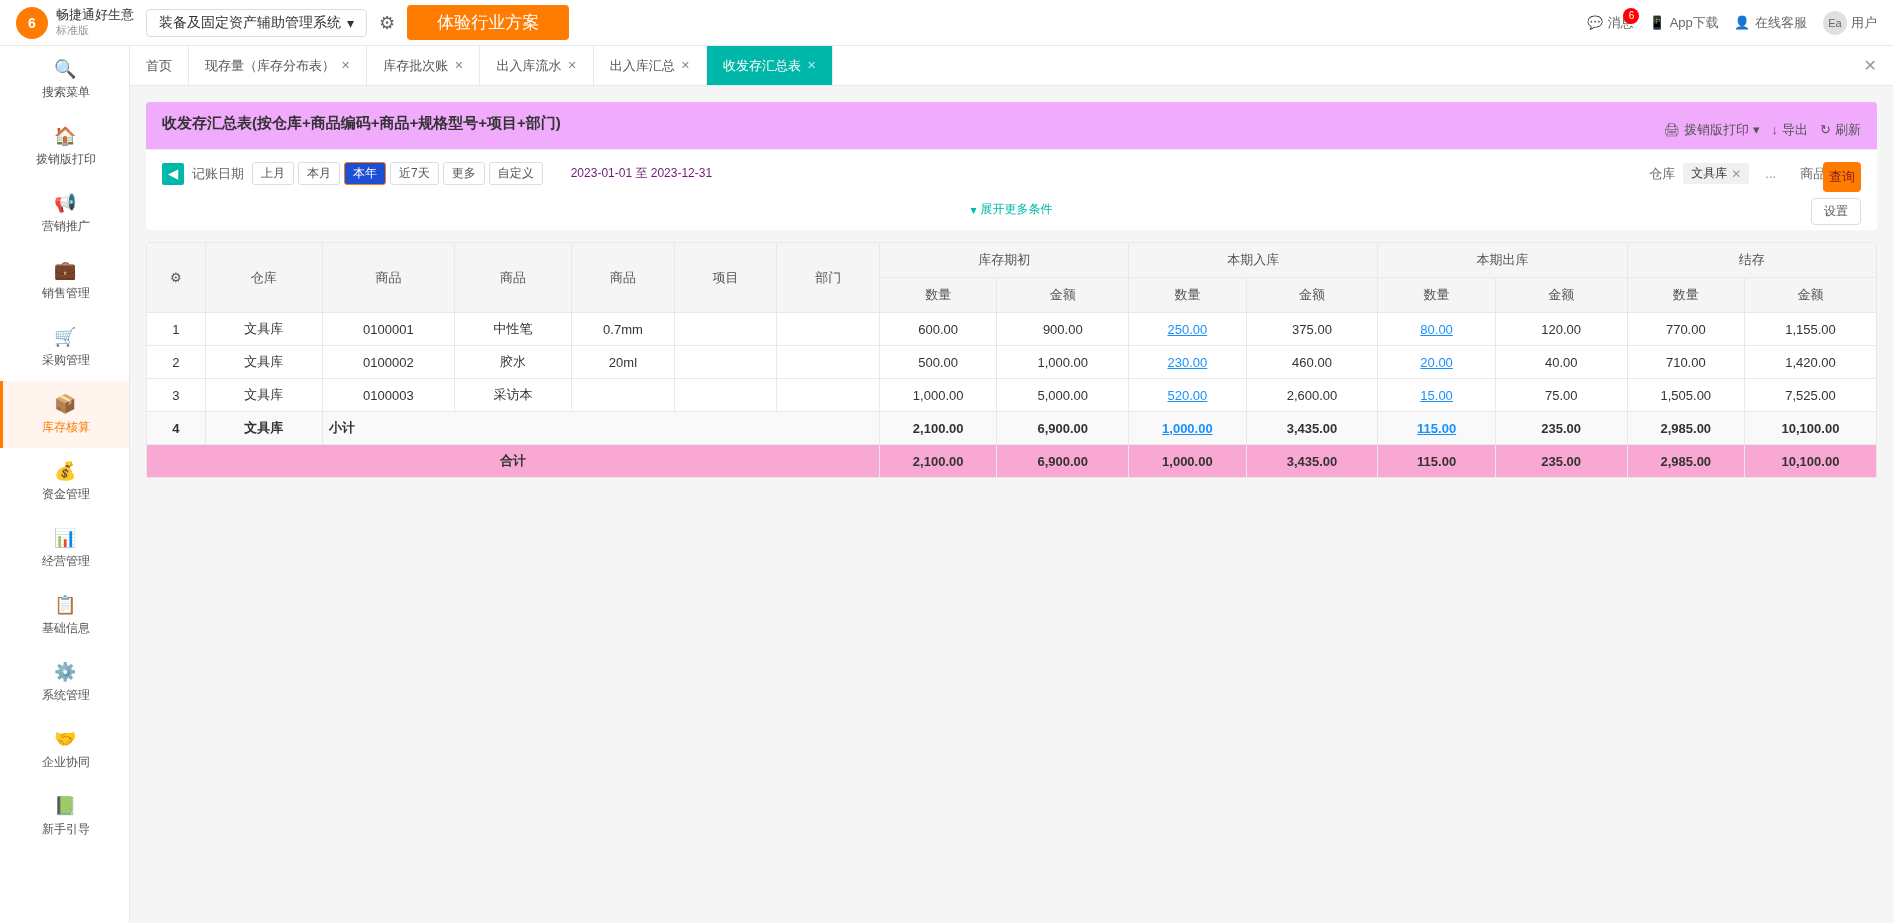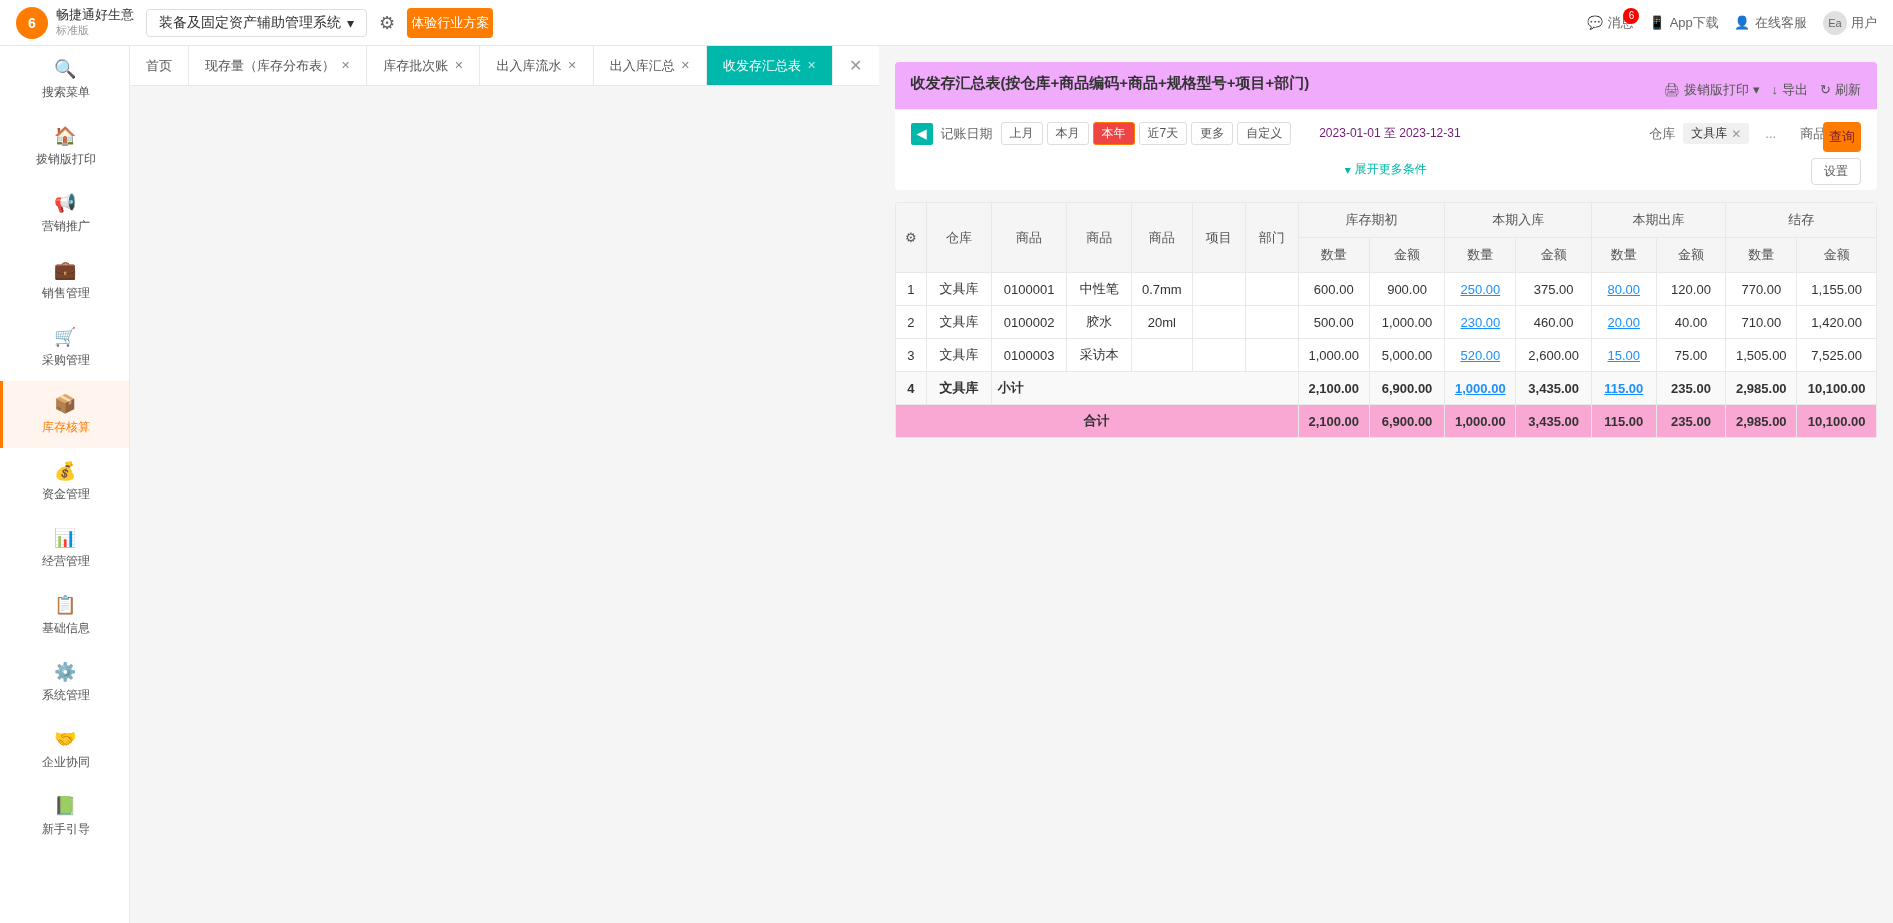--- a/index.html
+++ b/index.html
@@ -7,52 +7,52 @@
 
     
     .app-container { display: flex; flex-direction: column; height: 923px; width: 1893px; }
     .top-bar { display: flex; align-items: center; background: #fff; height: 46px; padding: 0 16px; border-bottom: 1px solid #e8e8e8; justify-content: space-between; }
     .top-bar-left { display: flex; align-items: center; gap: 12px; }
     .logo-area { display: flex; align-items: center; gap: 8px; }
     .logo-icon { width: 32px; height: 32px; background: #ff7c00; border-radius: 50%; display: flex; align-items: center; justify-content: center; color: #fff; font-weight: bold; font-size: 14px; }
     .logo-text { font-size: 13px; color: #333; line-height: 1.2; }
     .logo-sub { font-size: 11px; color: #999; }
     .system-title { font-size: 14px; color: #333; border: 1px solid #ddd; padding: 4px 12px; border-radius: 4px; display: flex; align-items: center; gap: 6px; }
-    .trial-btn { background: #ff7c00; color: #fff; border: none; padding: 6px 4px; border-radius: 4px; cursor: pointer; font-size: 13px; }
+    .trial-btn { background: #ff7c00; color: #fff; border: none; padding: 6px 30px; border-radius: 4px; cursor: pointer; font-size: 17px; }
     .top-bar-right { display: flex; align-items: center; gap: 16px; color: #666; font-size: 13px; }
     .top-right-item { display: flex; align-items: center; gap: 4px; cursor: pointer; position: relative; }
     .badge { background: #f00; color: #fff; border-radius: 50%; width: 16px; height: 16px; font-size: 10px; display: flex; align-items: center; justify-content: center; position: absolute; top: -6px; right: -6px; }
 
     
     .main-layout { display: flex; flex: 1; overflow: hidden; }
 
     
     .sidebar { width: 130px; background: #fff; border-right: 1px solid #e8e8e8; display: flex; flex-direction: column; overflow-y: auto; }
     .sidebar-item { display: flex; flex-direction: column; align-items: center; padding: 12px 8px; cursor: pointer; color: #555; font-size: 12px; gap: 4px; border-left: 3px solid transparent; }
     .sidebar-item.active { background: #fff5ee; color: #ff7c00; border-left: 3px solid #ff7c00; }
     .sidebar-icon { font-size: 18px; }
 
     
-    .content-area { flex: 1; display: flex; flex-direction: row; overflow: hidden; }
+    .content-area { flex: 1; display: flex; flex-direction: column; overflow: hidden; }
 
     
     .tab-bar { display: flex; align-items: center; background: #fff; border-bottom: 1px solid #e8e8e8; padding: 0; height: 40px; overflow-x: auto; }
     .tab-item { display: flex; align-items: center; padding: 0 16px; height: 40px; cursor: pointer; font-size: 13px; color: #555; border-right: 1px solid #e8e8e8; white-space: nowrap; gap: 6px; }
     .tab-item.active { background: #00b8a9; color: #fff; }
     .tab-close { font-size: 11px; cursor: pointer; opacity: 0.7; }
     .tab-bar-close { margin-left: auto; padding: 0 16px; color: #999; cursor: pointer; font-size: 16px; }
 
     
     .page-content { flex: 1; overflow-y: auto; background: #f5f5f5; padding: 16px; }
     .page-title { font-size: 15px; font-weight: bold; color: #333; margin-bottom: 12px; }
     .filter-row { display: flex; align-items: center; gap: 16px; flex-wrap: wrap; }
     .filter-label { color: #666; font-size: 13px; white-space: nowrap; }
     .date-btns { display: flex; align-items: center; gap: 4px; }
     .date-btn { padding: 2px 8px; border: 1px solid #ddd; border-radius: 3px; cursor: pointer; font-size: 12px; color: #555; background: #fff; }
-    .date-btn.active { background: #ef4444; color: #fff; border-color: #ff7c00; }
+    .date-btn.active { background: #1d4ed8; color: #fff; border-color: #ff7c00; }
     .date-range { font-size: 12px; color: #701a75; margin-left: 20px; }
     .warehouse-tag { display: flex; align-items: center; gap: 4px; background: #f0f0f0; border-radius: 3px; padding: 2px 8px; font-size: 12px; }
     .tag-close { cursor: pointer; color: #999; }
     .filter-ellipsis { color: #999; cursor: pointer; padding: 0 8px; }
     .expand-btn { display: flex; align-items: center; gap: 4px; color: #00b8a9; cursor: pointer; font-size: 12px; margin: 8px auto 0; justify-content: center; }
     .query-btn { background: #ff7c00; color: #7f1d1d; border: none; padding: 6px 6px; border-radius: 4px; cursor: pointer; font-size: 13px; }
     .settings-btn { background: #fff; color: #555; border: 1px solid #ddd; padding: 4px 12px; border-radius: 4px; cursor: pointer; font-size: 12px; }
 
     
     .data-table { width: 100%; border-collapse: collapse; background: #fff; font-size: 13px; }

